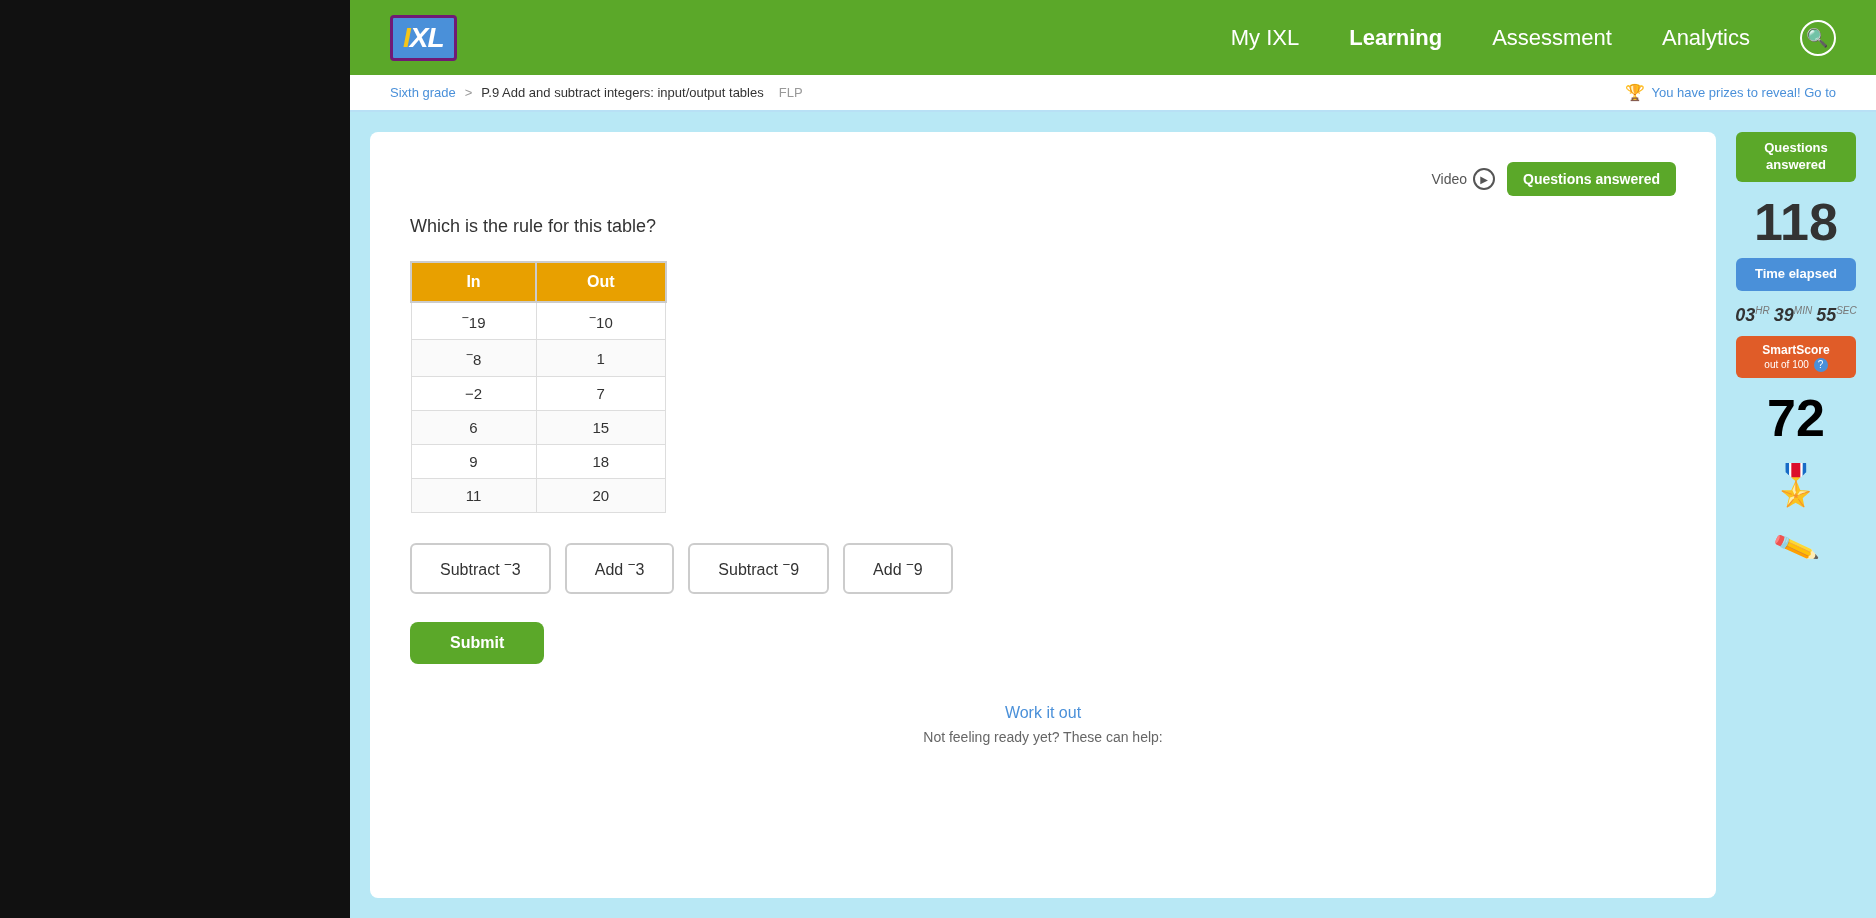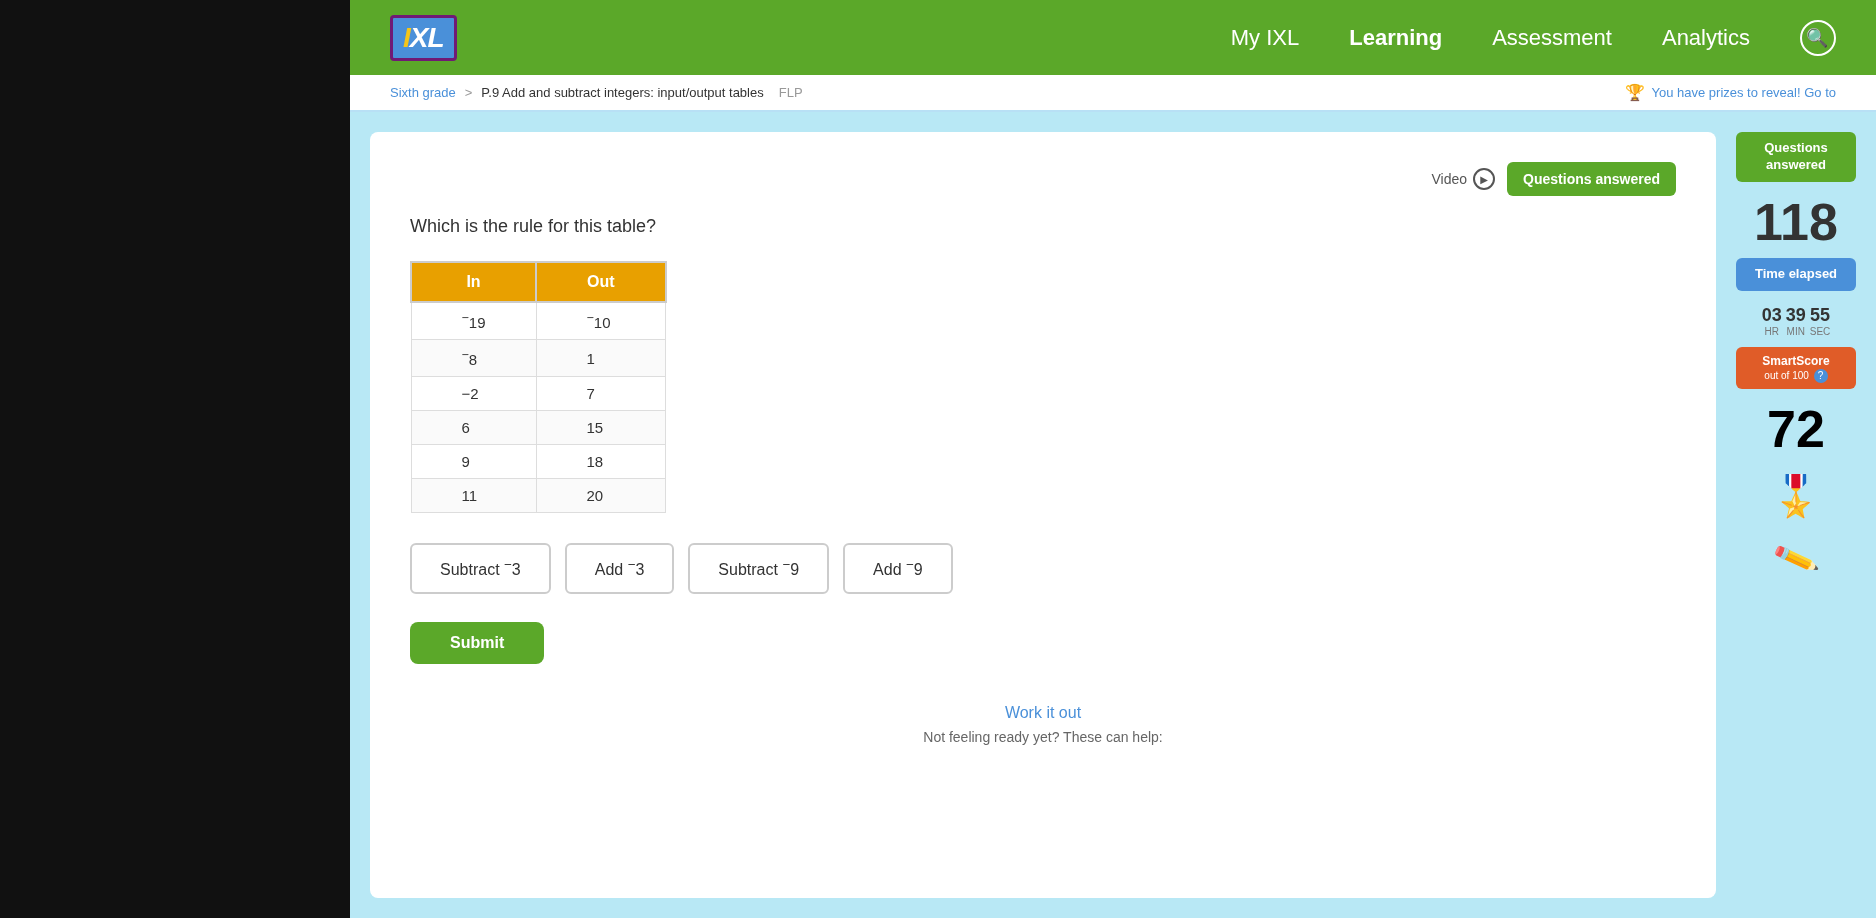--- a/index.html
+++ b/index.html
@@ -223,21 +223,21 @@
       color: white;
       padding: 10px 50px;
       font-size: 16px;
       font-weight: 700;
       border: 2px solid #ccc;
       text-align: center;
     }
 
     .io-table td {
       padding: 8px 50px;
-      text-align: left;
+      text-align: center;
       font-size: 15px;
       color: #333;
       border: 1px solid #ddd;
       background: white;
     }
 
     .io-table tr:nth-child(even) td {
       background: #fafafa;
     }
 
@@ -349,22 +349,23 @@
     }
 
     .timer-label {
       font-size: 10px;
       color: #777;
       text-align: center;
     }
 
     .timer-group {
       display: flex;
-      flex-direction: column;
-      align-items: center;
+      flex-direction: row;
+      align-items: flex-start;
+      font-style: italic;
     }
 
     .smartscore-card {
       background: #e05c28;
       color: white;
       border-radius: 6px;
       padding: 6px 10px;
       text-align: center;
       font-size: 12px;
       font-weight: 700;

